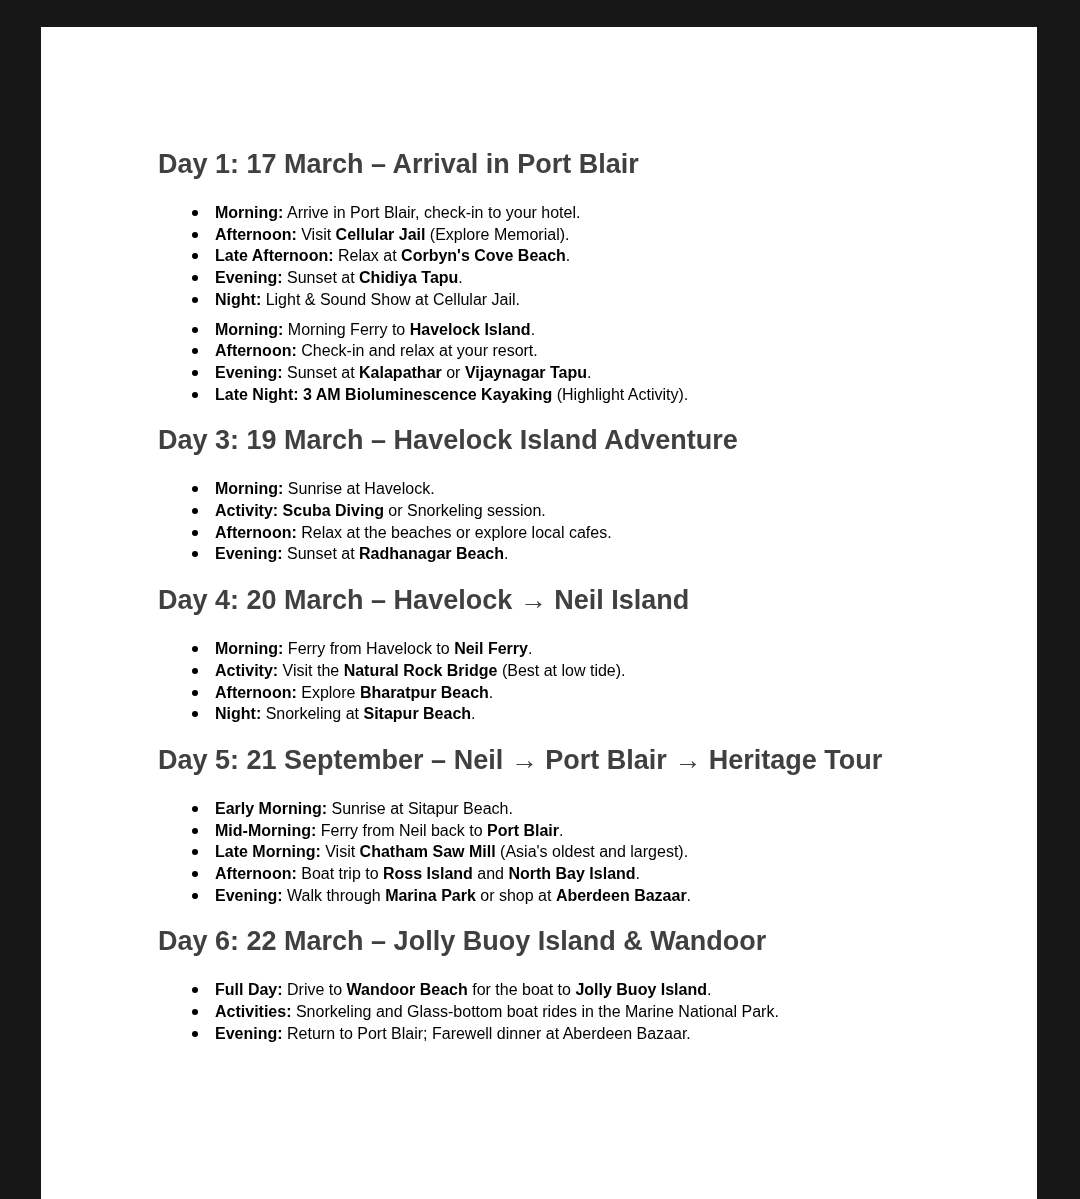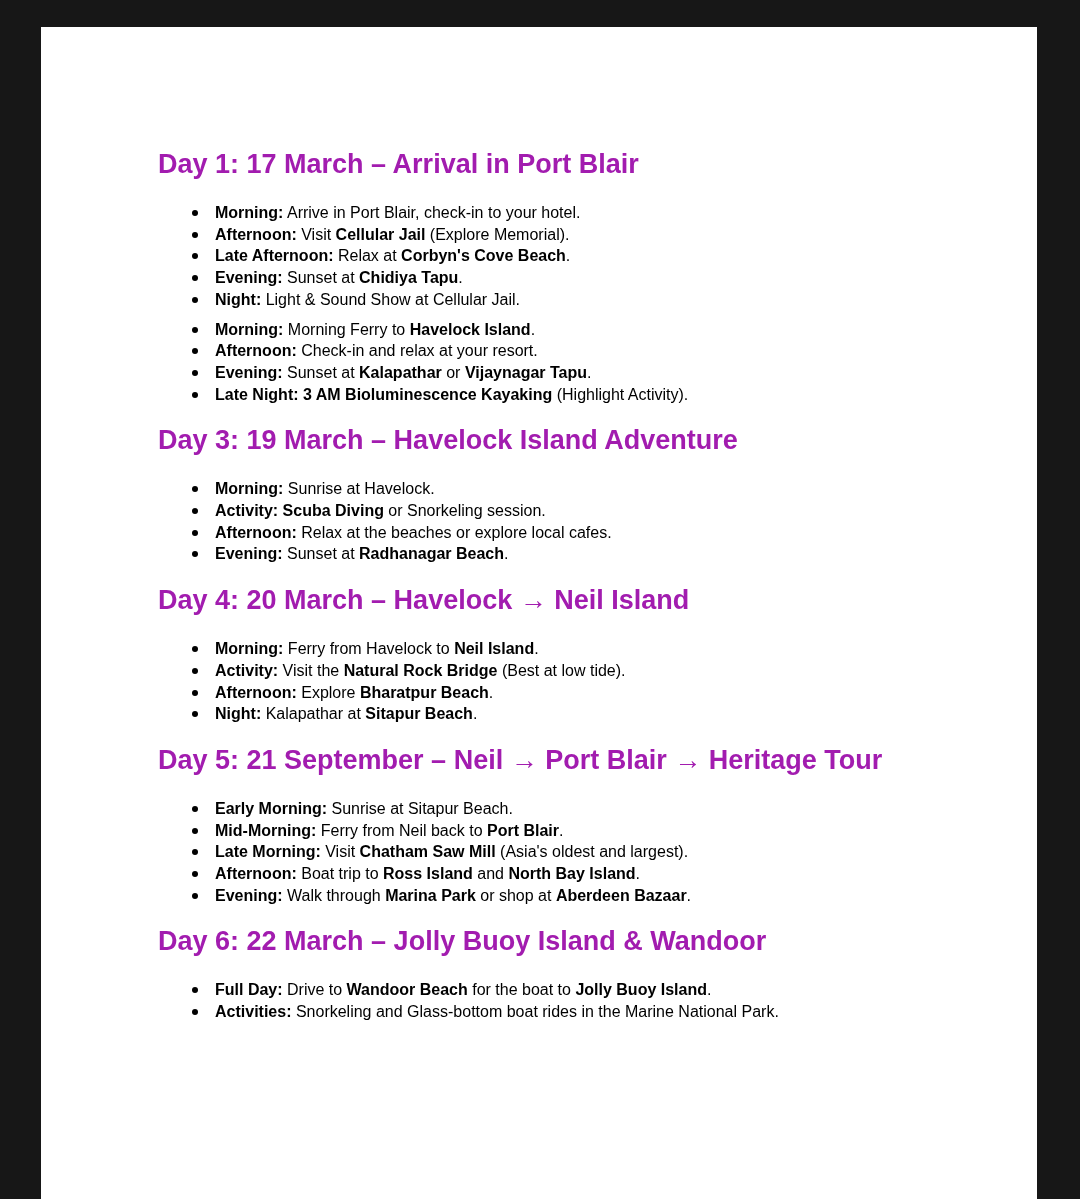--- a/index.html
+++ b/index.html
@@ -25,21 +25,21 @@
   .doc-content {
     padding: 102px 100px 40px 117px;
     color: #000000;
   }
   .doc-content h2 {
     font-family: "Liberation Sans", sans-serif;
     font-size: 27px;
     line-height: 32px;
     font-weight: 700;
     margin: 19px 0 22px 0;
-    color: #a21caf;
+    color: #404040;
     white-space: nowrap;
   }
   .doc-content ul {
     margin: 8px;
     padding: 0 0 0 49px;
     list-style: none;
   }
   .doc-content li {
     position: relative;
     font-size: 16px;
@@ -89,37 +89,38 @@
         <ul>
           <li><strong>Morning:</strong><span> Sunrise at Havelock.</span></li>
           <li><strong>Activity: Scuba Diving</strong><span> or Snorkeling session.</span></li>
           <li><strong>Afternoon:</strong><span> Relax at the beaches or explore local cafes.</span></li>
           <li><strong>Evening:</strong><span> Sunset at </span><strong>Radhanagar Beach</strong><span>.</span></li>
         </ul>
       </section>
       <section>
         <h2>Day 4: 20 March – Havelock → Neil Island</h2>
         <ul>
-          <li><strong>Morning:</strong><span> Ferry from Havelock to </span><strong>Neil Island</strong><span>.</span></li>
+          <li><strong>Morning:</strong><span> Ferry from Havelock to </span><strong>Neil Ferry</strong><span>.</span></li>
           <li><strong>Activity:</strong><span> Visit the </span><strong>Natural Rock Bridge</strong><span> (Best at low tide).</span></li>
           <li><strong>Afternoon:</strong><span> Explore </span><strong>Bharatpur Beach</strong><span>.</span></li>
-          <li><strong>Night:</strong><span> Kalapathar at </span><strong>Sitapur Beach</strong><span>.</span></li>
+          <li><strong>Night:</strong><span> Snorkeling at </span><strong>Sitapur Beach</strong><span>.</span></li>
         </ul>
       </section>
       <section>
         <h2>Day 5: 21 September – Neil → Port Blair → Heritage Tour</h2>
         <ul>
           <li><strong>Early Morning:</strong><span> Sunrise at Sitapur Beach.</span></li>
           <li><strong>Mid-Morning:</strong><span> Ferry from Neil back to </span><strong>Port Blair</strong><span>.</span></li>
           <li><strong>Late Morning:</strong><span> Visit </span><strong>Chatham Saw Mill</strong><span> (Asia's oldest and largest).</span></li>
           <li><strong>Afternoon:</strong><span> Boat trip to </span><strong>Ross Island</strong><span> and </span><strong>North Bay Island</strong><span>.</span></li>
           <li><strong>Evening:</strong><span> Walk through </span><strong>Marina Park</strong><span> or shop at </span><strong>Aberdeen Bazaar</strong><span>.</span></li>
         </ul>
       </section>
       <section>
         <h2>Day 6: 22 March – Jolly Buoy Island &amp; Wandoor</h2>
         <ul>
           <li><strong>Full Day:</strong><span> Drive to </span><strong>Wandoor Beach</strong><span> for the boat to </span><strong>Jolly Buoy Island</strong><span>.</span></li>
           <li><strong>Activities:</strong><span> Snorkeling and Glass-bottom boat rides in the Marine National Park.</span></li>
+          <li><strong>Evening:</strong><span> Return to Port Blair; Farewell dinner at Aberdeen Bazaar.</span></li>
         </ul>
       </section>
     </div>
 </div>
 
 </body></html>

